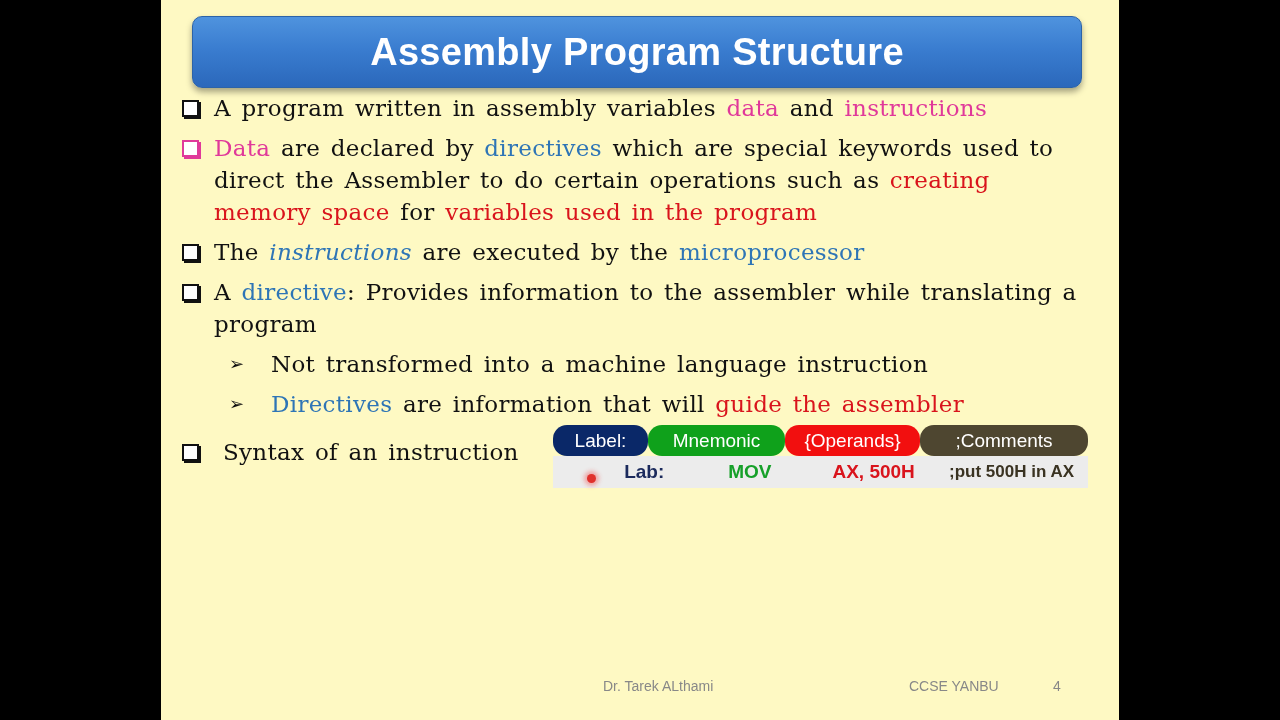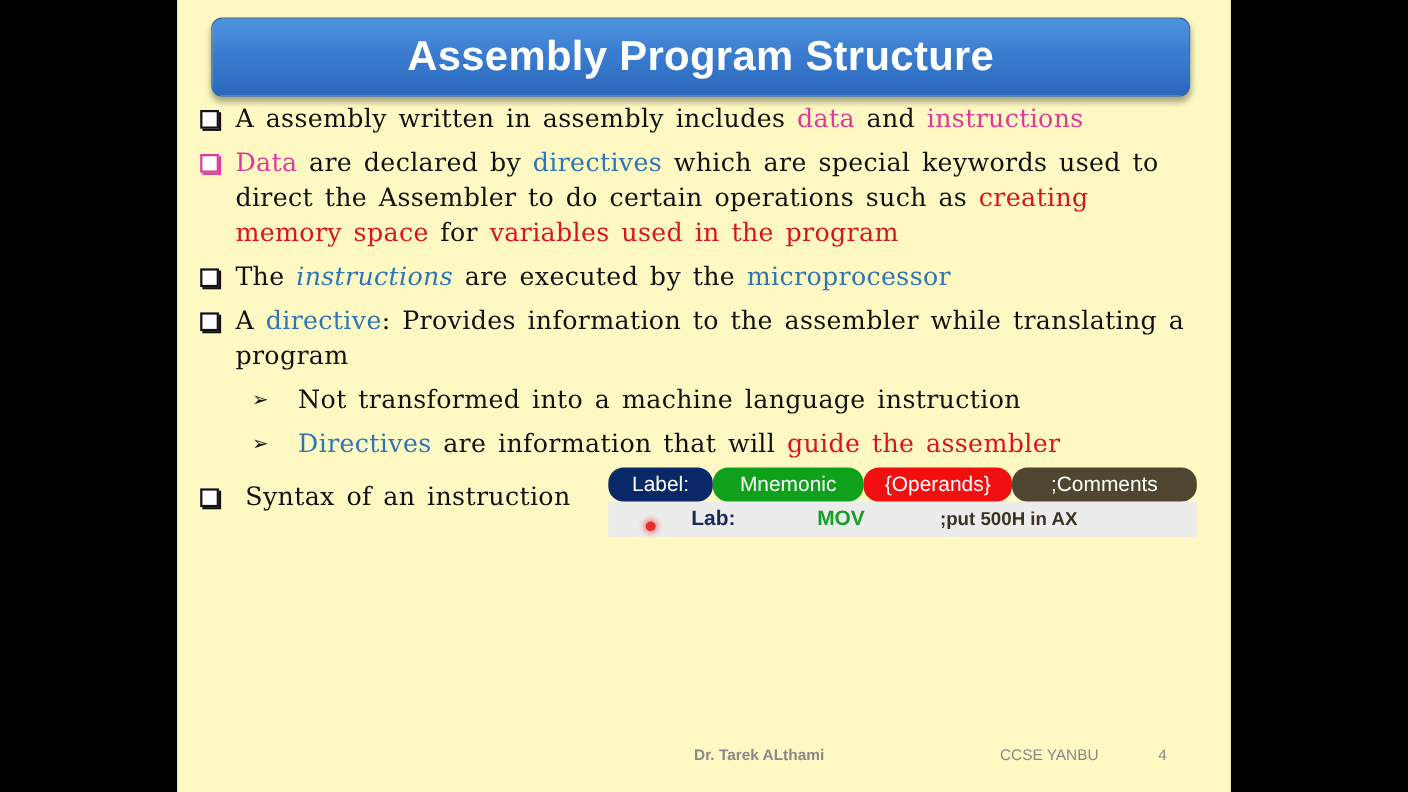--- a/index.html
+++ b/index.html
@@ -47,21 +47,21 @@
 <div class="slide">
 
   <div class="title-bar">
     <span class="title-text">Assembly Program Structure</span>
   </div>
 
   <div class="bullets">
 
     <div class="item">
       <span class="box"></span>
-      <span>A assembly written in assembly includes </span><span class="pink">data</span><span> and </span><span class="pink">instructions</span>
+      <span>A program written in assembly variables </span><span class="pink">data</span><span> and </span><span class="pink">instructions</span>
     </div>
 
     <div class="item">
       <span class="box pink"></span>
       <span class="pink">Data</span><span> are declared by </span><span class="blue">directives</span><span> which are special keywords used to direct the Assembler to do certain operations such as </span><span class="red">creating memory space</span><span> for </span><span class="red">variables used in the program</span>
     </div>
 
     <div class="item">
       <span class="box"></span>
       <span>The </span><span class="blue ital">instructions</span><span>  are executed by the </span><span class="blue">microprocessor</span>
@@ -93,22 +93,23 @@
   <div class="syn-table">
     <div class="syn-head">
       <div class="c1 h1">Label:</div>
       <div class="c2 h2">Mnemonic</div>
       <div class="c3 h3">{Operands}</div>
       <div class="c4 h4">;Comments</div>
     </div>
     <div class="syn-body">
       <div class="c1 b1">Lab:</div>
       <div class="c2 b2">MOV</div>
+      <div class="c3 b3">AX, 500H</div>
       <div class="c4 b4">;put 500H in AX</div>
     </div>
   </div>
 
-  <div class="footer" style="left:470px;font-weight:bold;">Dr. Tarek  ALthami</div>
+  <div class="footer" style="left:442px;">Dr. Tarek  ALthami</div>
   <div class="footer" style="left:748px;">CCSE  YANBU</div>
   <div class="footer" style="left:892px;">4</div>
 </div>
 
 <div class="cursor-dot"></div>
 
 </body></html>

